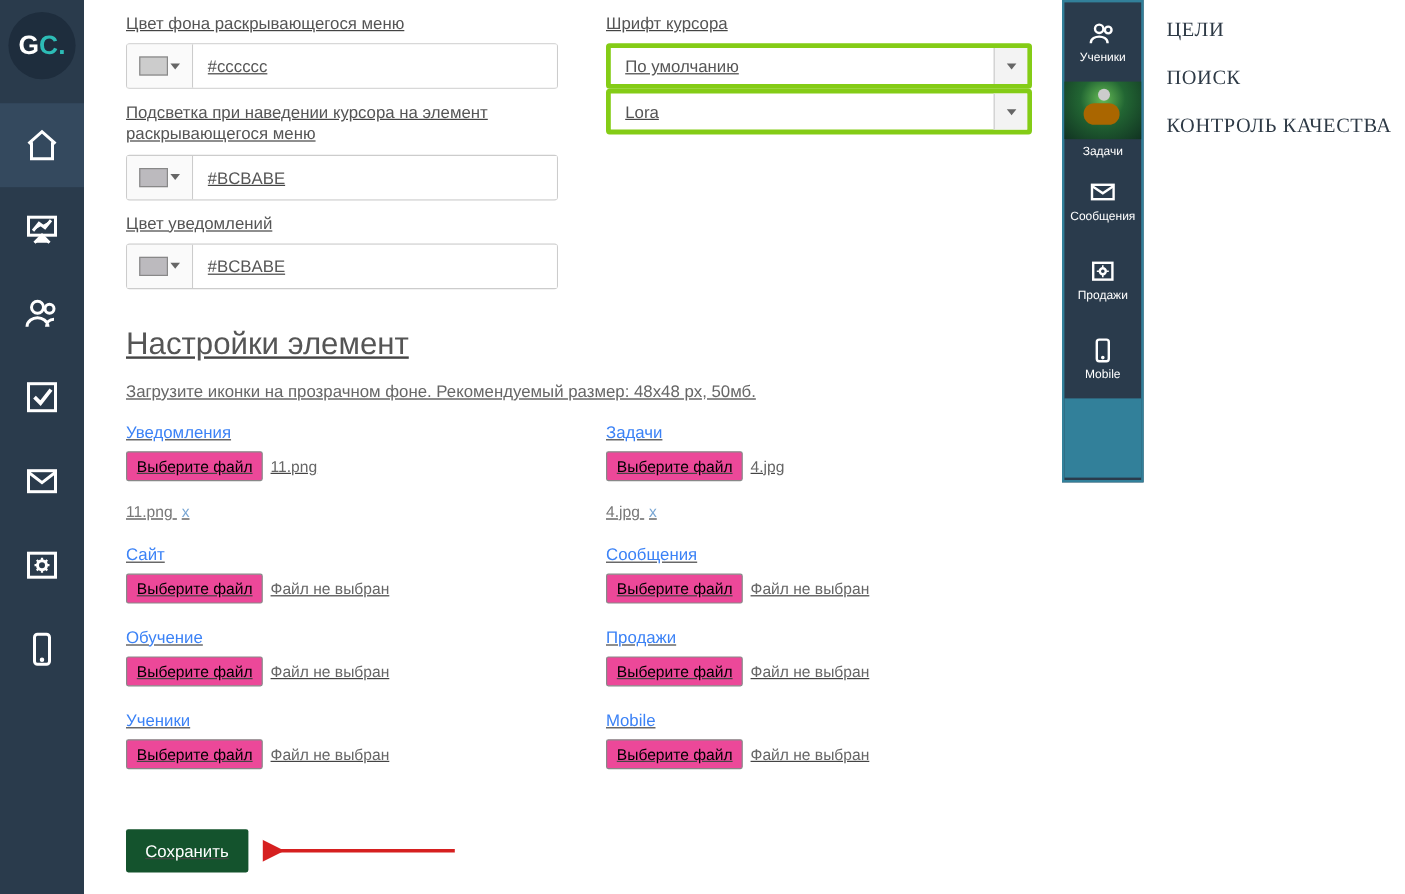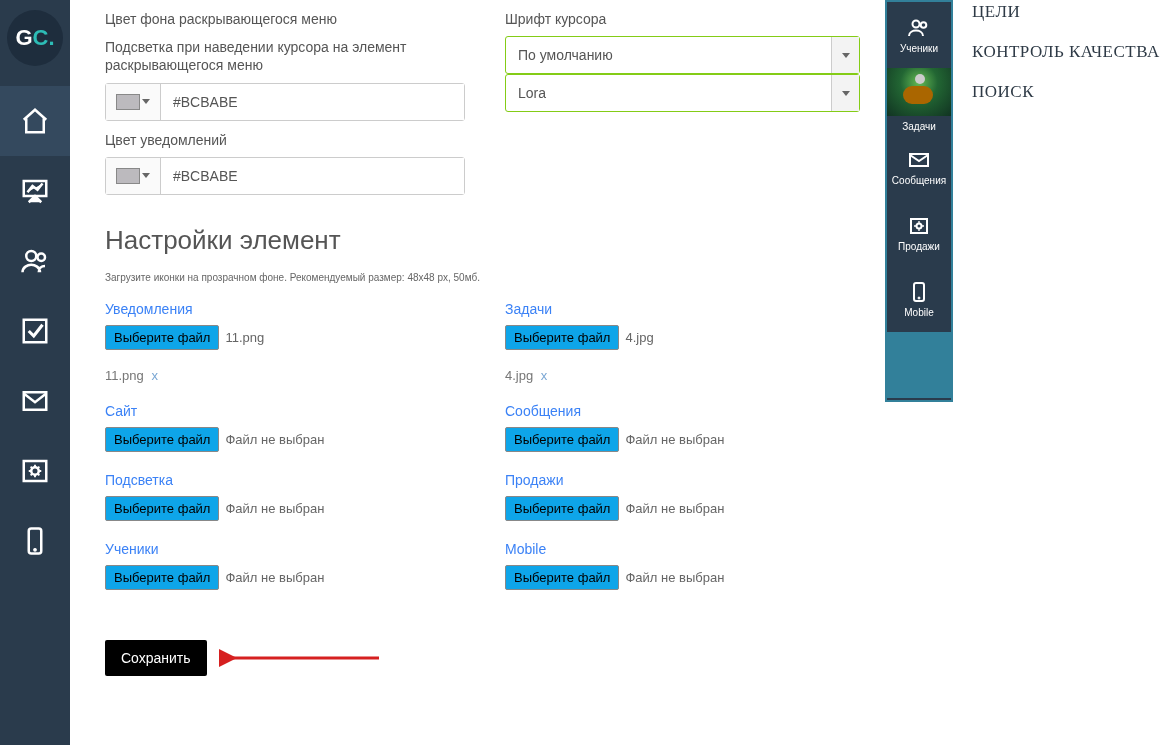--- a/index.html
+++ b/index.html
@@ -6,64 +6,64 @@
 body { font-family: Arial, Helvetica, sans-serif; font-size: 14px; color: #444; background: #fff; width: 1171px; height: 745px; overflow: hidden; position: relative; }
 
 .left-rail { position: absolute; left: 0; top: 0; width: 70px; height: 745px; background: #2a3b4c; display: flex; flex-direction: column; align-items: center; }
 .logo { width: 56px; height: 56px; border-radius: 50%; background: #1e2d3d; display: flex; align-items: center; justify-content: center; margin: 10px 0 20px; font-weight: bold; font-size: 22px; }
 .logo .g { color: #fff; }
 .logo .c { color: #2dbcb6; }
 .rail-item { width: 70px; height: 70px; display: flex; align-items: center; justify-content: center; color: #d0d6dc; cursor: pointer; }
 .rail-item.active { background: #34495e; }
 .rail-item svg { width: 30px; height: 30px; fill: #fff; stroke: #fff; }
 
-.main { position: absolute; left: 70px; top: 0; width: 815px; height: 745px; padding: 0 20px 30px 35px; overflow: hidden; }
+.main { position: absolute; left: 70px; top: 0; width: 815px; height: 745px; padding: 0 20px 30px 35px; overflow: hidden; text-decoration: underline; }
 .row { display: flex; gap: 40px; }
 .col { flex: 1; min-width: 0; }
 
 .field-label { color: #555; font-size: 14px; margin: 10px 0 8px; line-height: 1.3; }
 .color-input-wrap { display: flex; border: 1px solid #ccc; border-radius: 3px; width: 360px; height: 38px; align-items: stretch; }
 .swatch-box { width: 55px; border-right: 1px solid #ccc; display: flex; align-items: center; justify-content: center; gap: 2px; background: #fafafa; cursor: pointer; }
 .swatch { width: 24px; height: 16px; border: 1px solid #888; background: #bcbabe; }
 .swatch.grey { background: #cccccc; }
 .caret-down { width: 0; height: 0; border-left: 4px solid transparent; border-right: 4px solid transparent; border-top: 5px solid #666; }
 .hex-input { border: none; outline: none; padding: 0 12px; flex: 1; font-size: 14px; color: #555; }
 
 .section-heading { font-size: 26px; color: #555; font-weight: 400; margin: 14px 0 16px; }
-.hint { color: #666; font-size: 10px; margin-bottom: 18px; }
+.hint { color: #666; font-size: 14px; margin-bottom: 18px; }
 
 .checkbox-row { display: flex; align-items: center; gap: 8px; margin: 12px 0 30px; }
 .checkbox-row input { width: 16px; height: 16px; }
 
-.select-wrap { width: 355px; height: 38px; border: 1px solid #84cc16; border-radius: 3px; display: flex; align-items: stretch; }
+.select-wrap { width: 355px; height: 38px; border: 4px solid #84cc16; border-radius: 3px; display: flex; align-items: stretch; }
 .select-text { flex: 1; padding: 0 12px; display: flex; align-items: center; color: #555; }
 .select-caret { width: 28px; border-left: 1px solid #ccc; background: #f3f3f3; display: flex; align-items: center; justify-content: center; }
 
 .upload-group { margin-bottom: 20px; }
 .upload-label { color: #3b82f6; margin-bottom: 8px; font-size: 14px; }
 .file-row { display: flex; align-items: center; gap: 6px; }
-.file-btn { font-family: Arial; font-size: 13px; background: #0ea5e9; border: 1px solid #888; border-radius: 2px; padding: 4px 8px; cursor: pointer; }
+.file-btn { font-family: Arial; font-size: 13px; background: #ec4899; border: 1px solid #888; border-radius: 2px; padding: 4px 8px; cursor: pointer; }
 .file-status { color: #666; font-size: 13px; }
 .file-line { margin-top: 18px; font-size: 13px; color: #777; }
 .file-line .x { color: #7aa7d4; margin-left: 4px; cursor: pointer; }
 
 .save-row { display: flex; align-items: center; gap: 12px; margin-top: 30px; }
-.save-btn { background: #000000; color: #fff; border: none; padding: 10px 16px; font-size: 14px; border-radius: 2px; cursor: pointer; }
+.save-btn { background: #14532d; color: #fff; border: none; padding: 10px 16px; font-size: 14px; border-radius: 2px; cursor: pointer; }
 .arrow-svg { width: 170px; height: 30px; }
 
 .right-rail { position: absolute; left: 885px; top: 0; width: 68px; height: 402px; background: #2a3b4c; display: flex; flex-direction: column; border: 2px solid #32809a; }
 .right-tile { height: 66px; width: 100%; display: flex; flex-direction: column; align-items: center; justify-content: center; gap: 3px; color: #fff; font-size: 10px; cursor: pointer; box-sizing: border-box; }
 .right-tile svg { width: 24px; height: 24px; fill: #fff; stroke: #fff; }
 .right-tile.selected { background: #32809a; }
 .right-tile.avatar-tile { padding: 0; }
 .avatar { width: 100%; height: 50px; background: radial-gradient(circle at 50% 30%, #6b5 0%, #263 40%, #132 100%); position: relative; overflow: hidden; }
 .avatar::before { content: ""; position: absolute; left: 16px; top: 18px; width: 30px; height: 18px; border-radius: 9px; background: #a60; }
 .avatar::after { content: ""; position: absolute; left: 28px; top: 6px; width: 10px; height: 10px; border-radius: 50%; background: #ccc; }
 
-.right-links { position: absolute; left: 972px; top: 0; width: 190px; display: flex; flex-direction: column; gap: 20px; padding-top: 2px; }
+.right-links { position: absolute; left: 972px; top: 0; width: 190px; display: flex; flex-direction: column; gap: 20px; padding-top: 15px; }
 .right-links a { font-family: Georgia, 'Times New Roman', serif; font-size: 17px; color: #2e3a46; letter-spacing: 0.5px; text-decoration: none; cursor: pointer; }
 </style>
 </head>
 <body>
 
 <div class="left-rail">
   <div class="logo">
     <span class="g">G</span>
       <span class="c">C.</span>
   </div>
@@ -111,20 +111,27 @@
       </svg>
   </div>
 </div>
 
 <div class="main">
 
   <div class="row">
 
     <div class="col">
       <div class="field-label">Цвет фона раскрывающегося меню</div>
+      <div class="color-input-wrap">
+        <div class="swatch-box">
+            <div class="swatch grey"></div>
+            <div class="caret-down"></div>
+          </div>
+        <input class="hex-input" value="#cccccc" style="">
+      </div>
 
       <div class="field-label">Подсветка при наведении курсора на элемент раскрывающегося меню</div>
       <div class="color-input-wrap">
         <div class="swatch-box">
             <div class="swatch"></div>
             <div class="caret-down"></div>
           </div>
         <input class="hex-input" value="#BCBABE" style="">
       </div>
 
@@ -174,21 +181,21 @@
 
       <div class="upload-group">
         <div class="upload-label">Сайт</div>
         <div class="file-row">
           <button class="file-btn">Выберите файл</button>
           <span class="file-status">Файл не выбран</span>
         </div>
       </div>
 
       <div class="upload-group">
-        <div class="upload-label">Подсветка</div>
+        <div class="upload-label">Обучение</div>
         <div class="file-row">
           <button class="file-btn">Выберите файл</button>
           <span class="file-status">Файл не выбран</span>
         </div>
       </div>
 
       <div class="upload-group">
         <div class="upload-label">Ученики</div>
         <div class="file-row">
           <button class="file-btn">Выберите файл</button>
@@ -279,15 +286,15 @@
         <rect x="7" y="3" width="10" height="18" rx="2" fill="none" stroke-width="2"></rect>
         <circle cx="12" cy="18" r="1"></circle>
       </svg>
     <span>Mobile</span>
   </div>
   <div class="right-tile selected"></div>
 </div>
 
 <div class="right-links">
   <a>ЦЕЛИ</a>
+  <a>ПОИСК</a>
   <a>КОНТРОЛЬ КАЧЕСТВА</a>
-  <a>ПОИСК</a>
 </div>
 
 </body></html>

